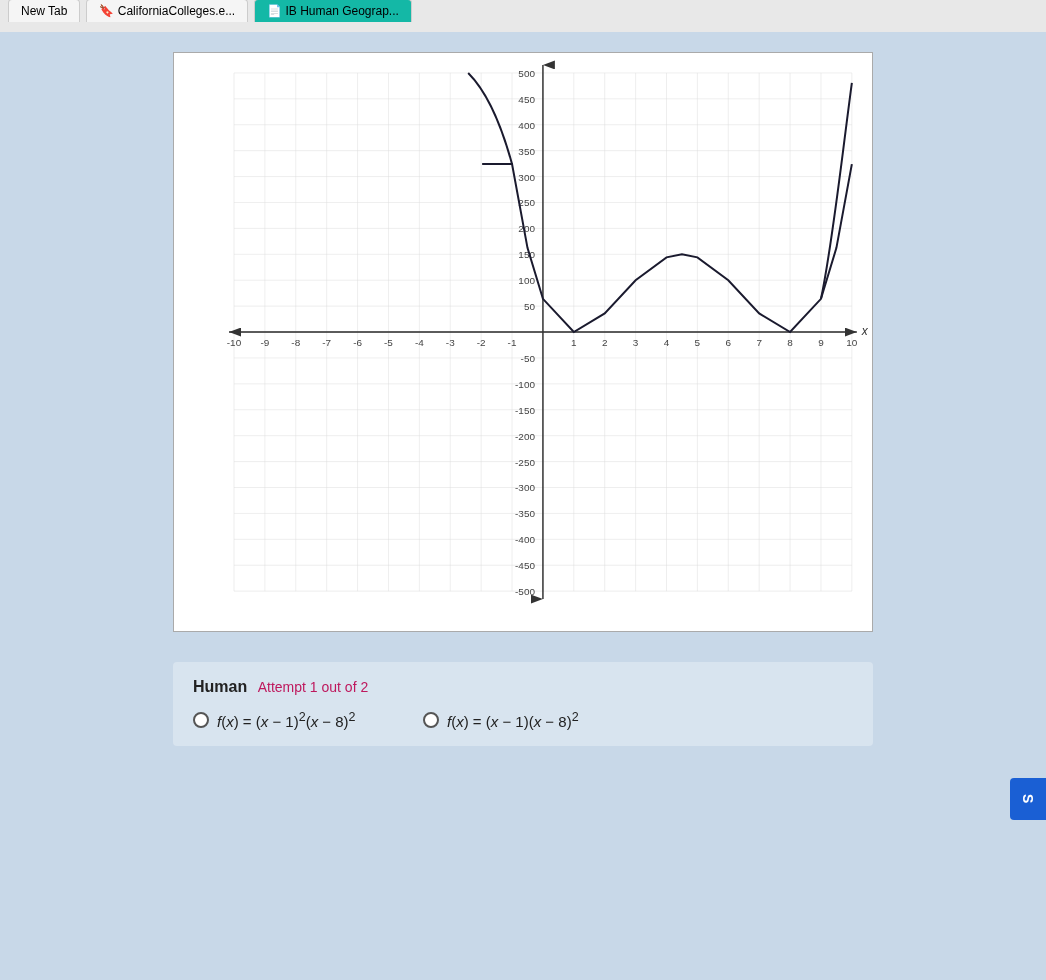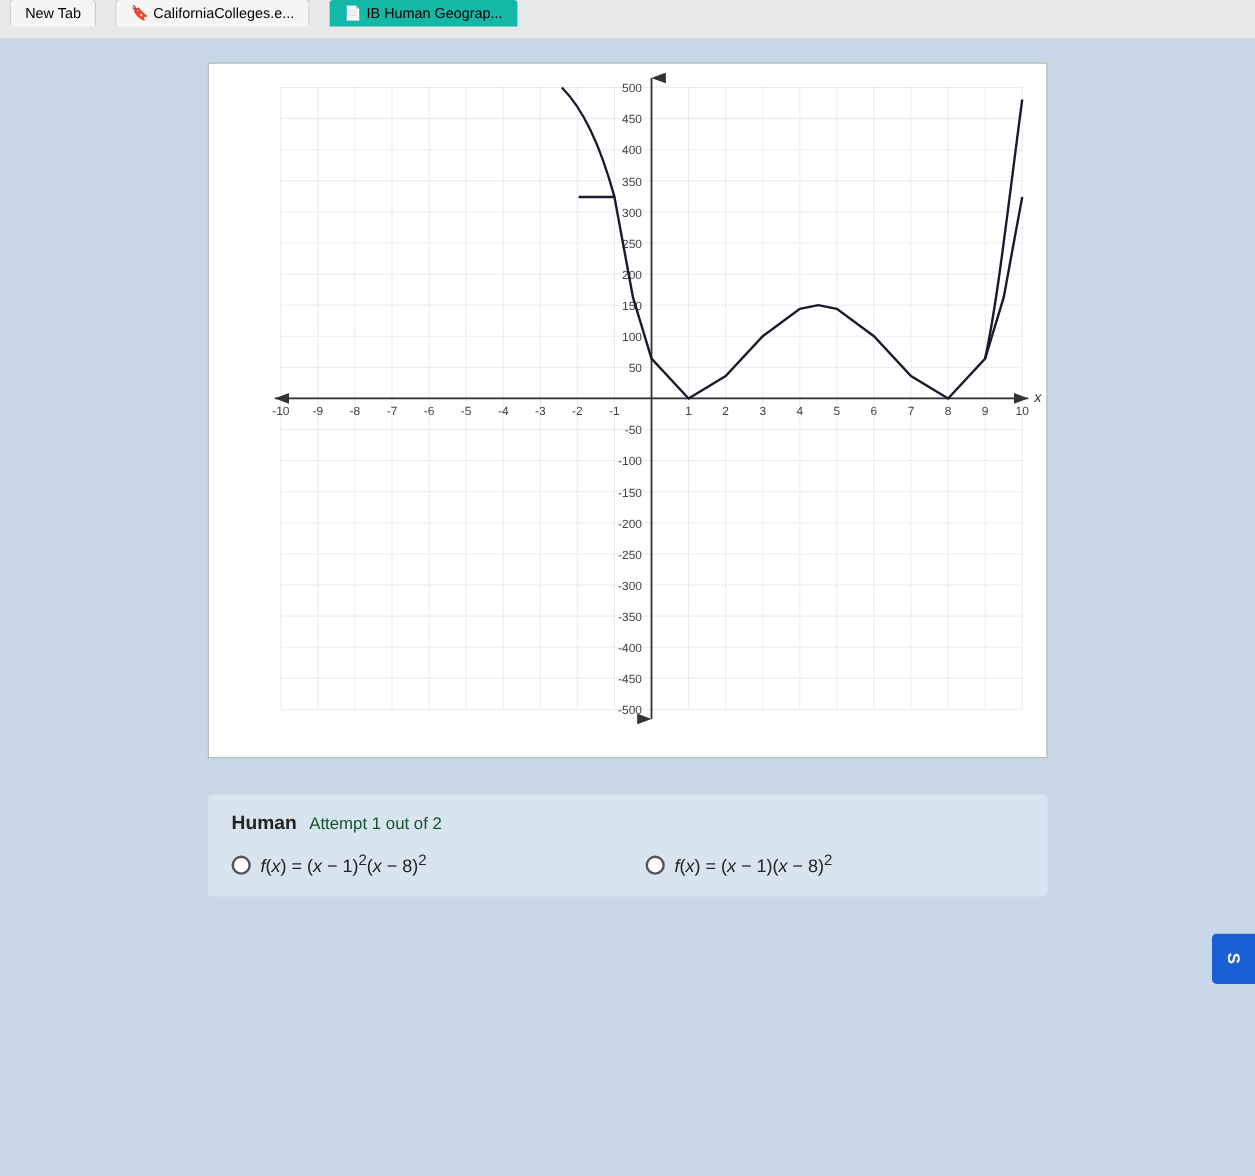--- a/index.html
+++ b/index.html
@@ -9,21 +9,21 @@
       width: 1046px;
       min-height: 980px;
       overflow: hidden;
     }
 
     .browser-tabs {
       display: flex;
       align-items: center;
       background: #e8e8e8;
       padding: 4px 8px 16px 8px;
-      gap: 16px;
+      gap: 6px;
       height: 32px;
     }
     .tab {
       background: #f5f5f5;
       border: 1px solid #ccc;
       border-bottom: none;
       padding: 4px 12px;
       font-size: 12px;
       border-radius: 4px 4px 0 0;
       cursor: pointer;
@@ -61,27 +61,27 @@
     }
 
     .answer-header {
       font-size: 16px;
       margin-bottom: 14px;
       color: #222;
     }
     .answer-header .attempt-text {
       font-weight: normal;
       font-size: 14px;
-      color: #14532d;
+      color: #be185d;
       margin-left: 6px;
     }
 
     .options-grid {
       display: grid;
-      grid-template-columns: 1fr 1fr;
+      grid-template-columns: 1fr 1fr 1fr;
       gap: 12px 30px;
     }
 
     .option-item {
       display: flex;
       align-items: center;
       gap: 8px;
       font-size: 15px;
       color: #222;
       cursor: pointer;

